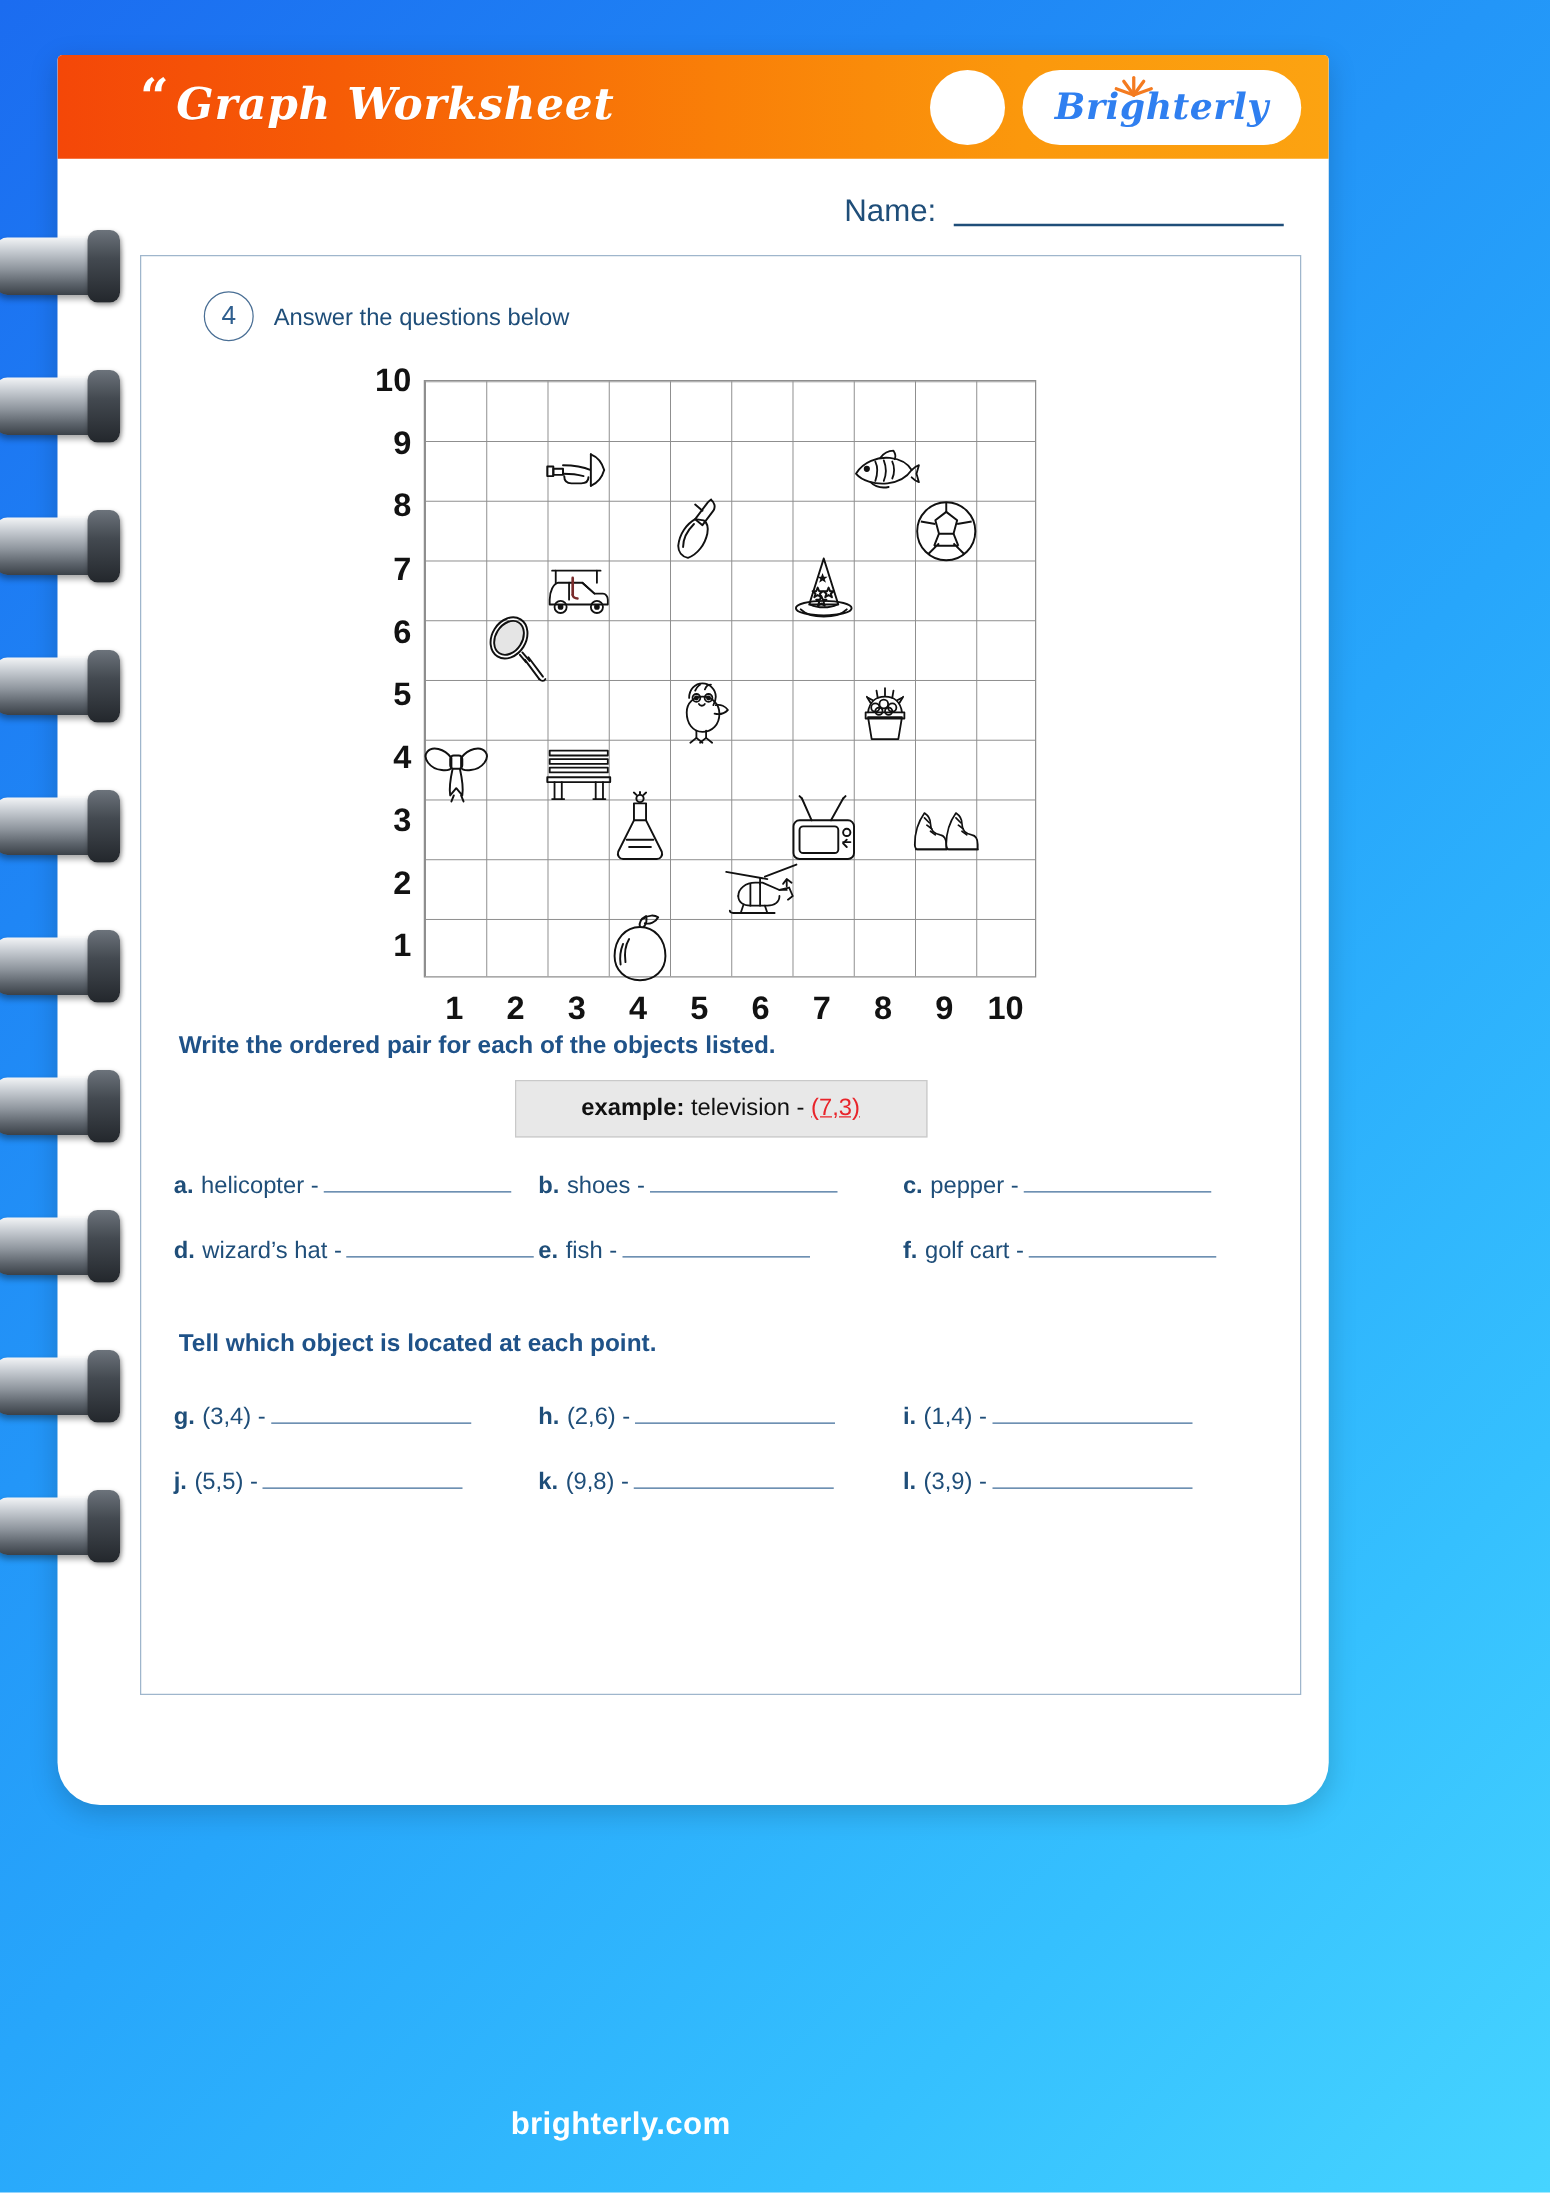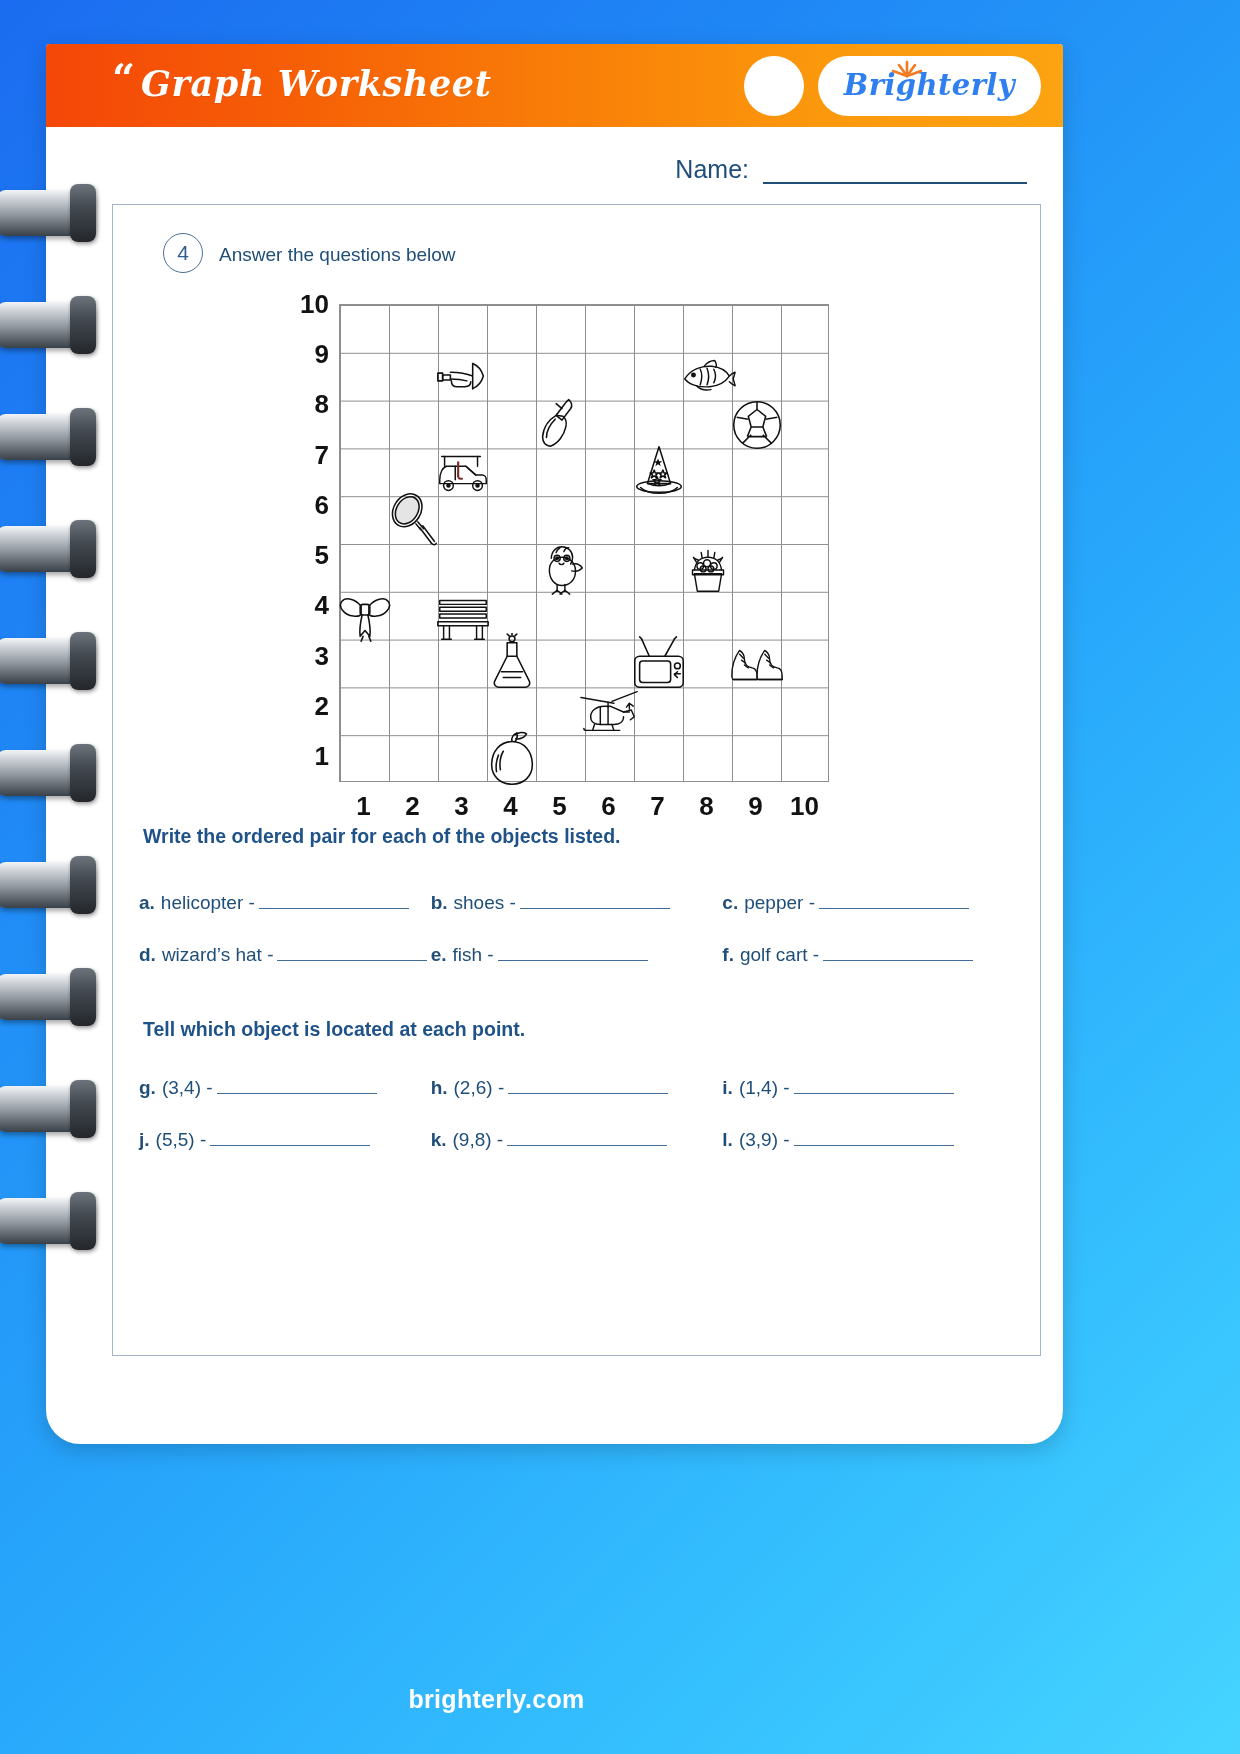--- a/index.html
+++ b/index.html
@@ -63,21 +63,21 @@
     position: relative;
   }
   #logo-text {
     font-family:"DejaVu Serif", serif; font-style: italic; font-weight:700;
     font-size: 29px; color:#2f7ff0; letter-spacing:.4px;
   }
   #sunburst { position:absolute; left: 72px; top: 4px; width: 34px; height: 20px; }
 
   
   #name-row {
-    display:flex; align-items:flex-end; justify-content:flex-end;
+    display:flex; justify-content:flex-end;
     padding: 28px 36px 0 0; gap: 14px;
   }
   #name-label { font-size: 25px; color:#1f4e79; }
   #name-blank { width: 264px; border-bottom: 2px solid #1f4e79; height: 26px; }
 
   
   #card {
     margin: 20px 22px 0 66px;
     border: 1px solid #9fb6cc;
     height: 1152px;
@@ -130,21 +130,21 @@
     font-size: 19.5px; font-weight: 700; color:#1f5288; margin-top: 6px; padding-left: 4px;
   }
   #example-box {
     margin: 16px auto 0 auto; width: 330px; background:#e8e8e8; border:1px solid #c9c9c9;
     padding: 11px 14px; text-align:center; font-size: 19px; color:#111;
   }
   #example-box b { font-weight:700; }
   .ans-red { color:#e8242a; text-decoration: underline; }
 
   
-  .qgrid { display:grid; grid-template-columns: 1fr 1fr 1fr; row-gap: 30px; margin-top: 44px; }
+  .qgrid { display:grid; grid-template-columns: 1fr 1fr 1fr; row-gap: 30px; margin-top: 28px; }
   .q { font-size: 19px; color:#1f4e79; white-space: nowrap; }
   .q .lab { font-weight: 700; margin-right: 6px; }
   .q .blank {
     display:inline-block; border-bottom: 1.4px solid #3f6c99; vertical-align: baseline;
     margin-left: 4px;
   }
   .blank.w1 { width: 150px; }
   .blank.w2 { width: 160px; }
 
   .instr2 { font-size: 19.5px; font-weight:700; color:#1f5288; margin-top: 52px; padding-left:4px; }
@@ -403,20 +403,26 @@
           <span>6</span>
           <span>7</span>
           <span>8</span>
           <span>9</span>
           <span>10</span>
         </div>
     </div>
 
     <div class="instr">Write the ordered pair for each of the objects listed.</div>
 
+    <div id="example-box">
+      <b>example:</b>
+      <span>television</span>
+      <span>-</span>
+      <span class="ans-red">(7,3)</span>
+    </div>
 
     <div class="qgrid" id="qgrid1">
         <div class="q"><span class="lab">a.</span><span>helicopter -</span><span class="blank w1"></span></div>
         <div class="q"><span class="lab">b.</span><span>shoes -</span><span class="blank w1"></span></div>
         <div class="q"><span class="lab">c.</span><span>pepper -</span><span class="blank w1"></span></div>
         <div class="q"><span class="lab">d.</span><span>wizard’s hat -</span><span class="blank w1"></span></div>
         <div class="q"><span class="lab">e.</span><span>fish -</span><span class="blank w1"></span></div>
         <div class="q"><span class="lab">f.</span><span>golf cart -</span><span class="blank w1"></span></div>
       </div>
 

